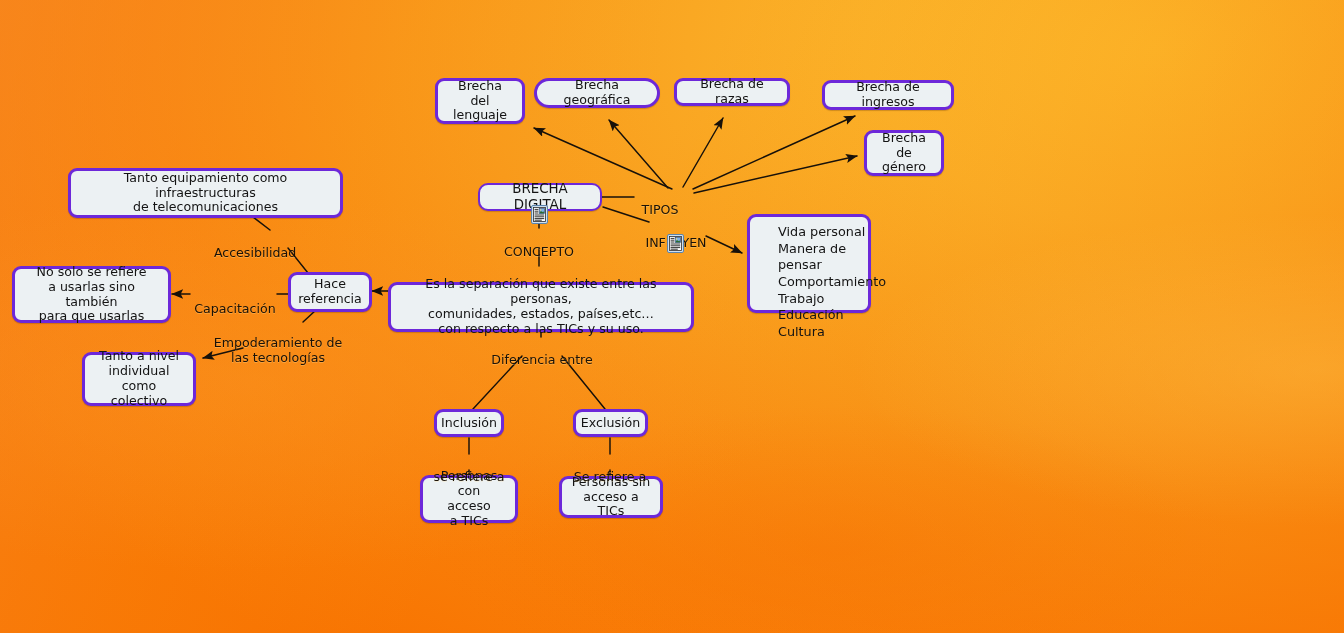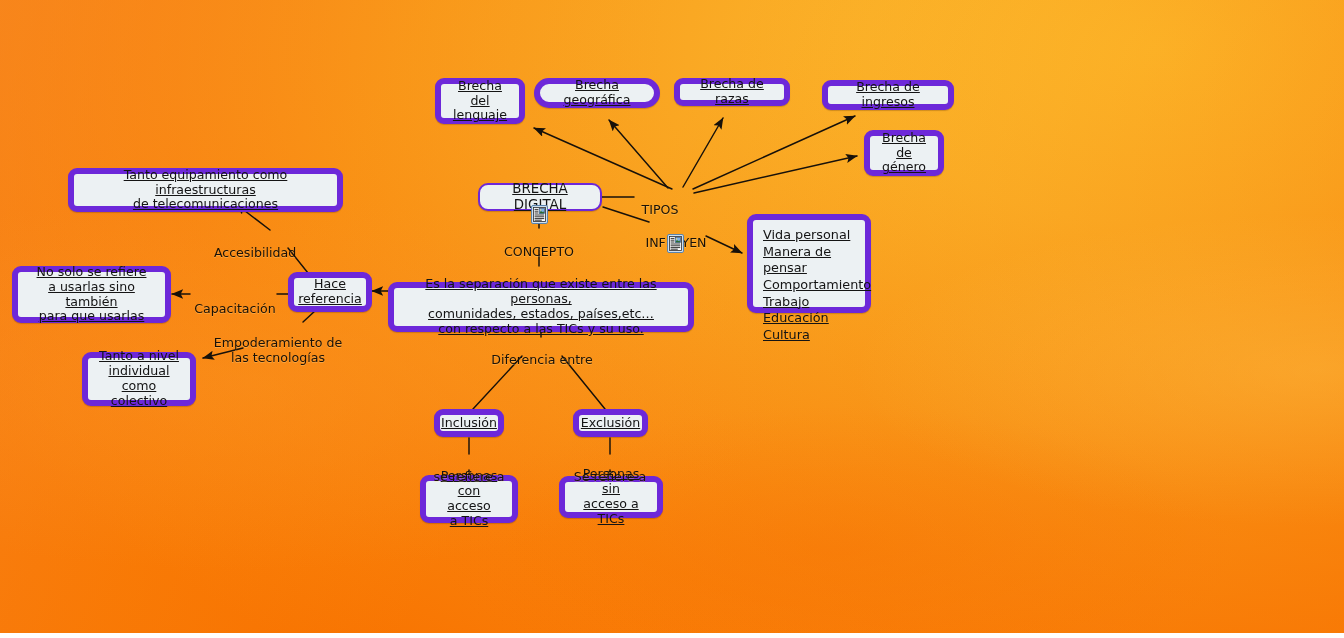--- a/index.html
+++ b/index.html
@@ -53,44 +53,43 @@
     top: 0;
     width: 1344px;
     height: 638px;
   }
 
   
   .node {
     position: absolute;
     box-sizing: border-box;
     background: #ecf1f3;
-    border: 6px solid #6d28d9;
+    border: 3px solid #6d28d9;
     border-radius: 9px;
     color: #141414;
     font-size: 12.6px;
     line-height: 1.18;
     text-align: center;
     padding: 5px 9px;
     display: flex;
     align-items: center;
     justify-content: center;
     white-space: pre-line;
     box-shadow: 0 1px 1px rgba(60,25,0,0.22);
-    text-decoration: underline;
   }
   .node.root {
     border-width: 2px;
     border-radius: 10px;
     font-size: 13.4px;
   }
   .node.listbox {
     text-align: left;
     justify-content: flex-start;
     align-items: flex-start;
-    padding: 7px 10px;
+    padding: 7px 28px;
     line-height: 1.30;
     font-size: 12.8px;
   }
 
   
   .linklabel {
     position: absolute;
     color: #1a1208;
     font-size: 12.6px;
     line-height: 1.18;
@@ -199,21 +198,21 @@
 Educación
 Cultura</span>
   </div>
 
   <div class="node" style="left:388px; top:266px; width:306px; height:50px;margin-top:16px;">
     <span>Es la separación que existe entre las personas,
 comunidades, estados, países,etc…
 con respecto a las TICs y su uso.</span>
   </div>
 
-  <div class="node" style="left:68px; top:168px; width:275px; height:44px;">
+  <div class="node" style="left:68px; top:168px; width:275px; height:50px;">
     <span>Tanto equipamiento como infraestructuras
 de telecomunicaciones</span>
   </div>
 
   <div class="node" style="left:288px; top:272px; width:84px; height:40px;">
     <span>Hace
 referencia</span>
   </div>
 
   <div class="node" style="left:12px; top:266px; width:159px; height:57px;">

